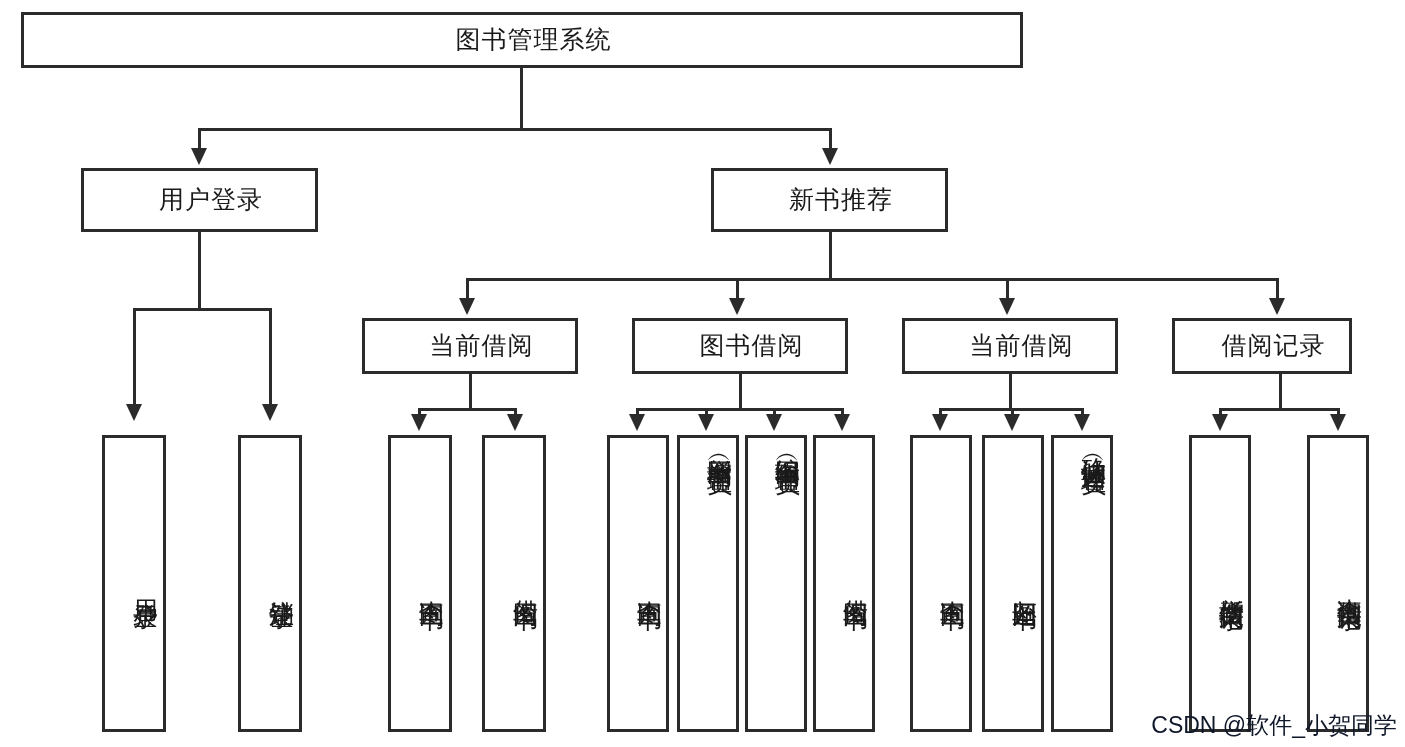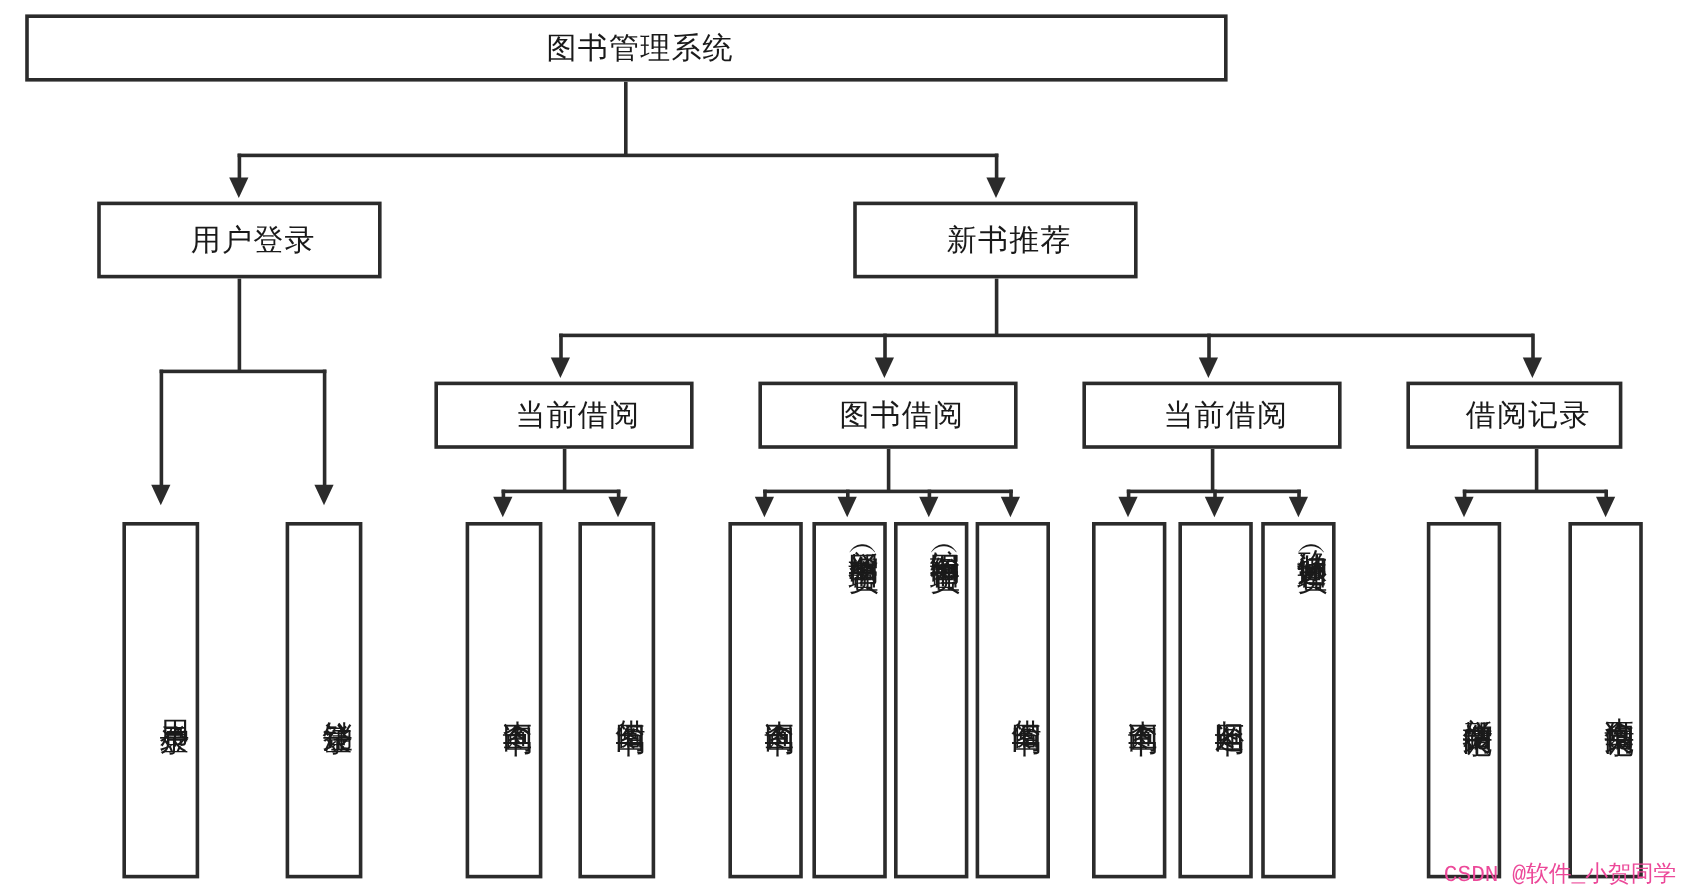--- a/index.html
+++ b/index.html
@@ -80,25 +80,25 @@
     border-left: 8px solid transparent;
     border-right: 8px solid transparent;
     border-top: 17px solid #2b2b2b;
     z-index: 2;
   }
   
   #watermark {
     position: absolute;
     right: 8px;
     bottom: 6px;
-    font-size: 19px;
-    color: #ec4899;
+    font-size: 23px;
+    color: #0f172a;
     white-space: nowrap;
     z-index: 5;
-    font-family: Liberation Mono, monospace;
+    font-family: Liberation Sans, sans-serif;
   }
 </style>
 </head>
 <body>
 
 <div id="canvas">
 
   <div class="node horiz" id="n-root" style="left: 21px; top: 12px; width: 1002px; height: 56px;">
     <span class="node-label">图书管理系统</span>
   </div>

